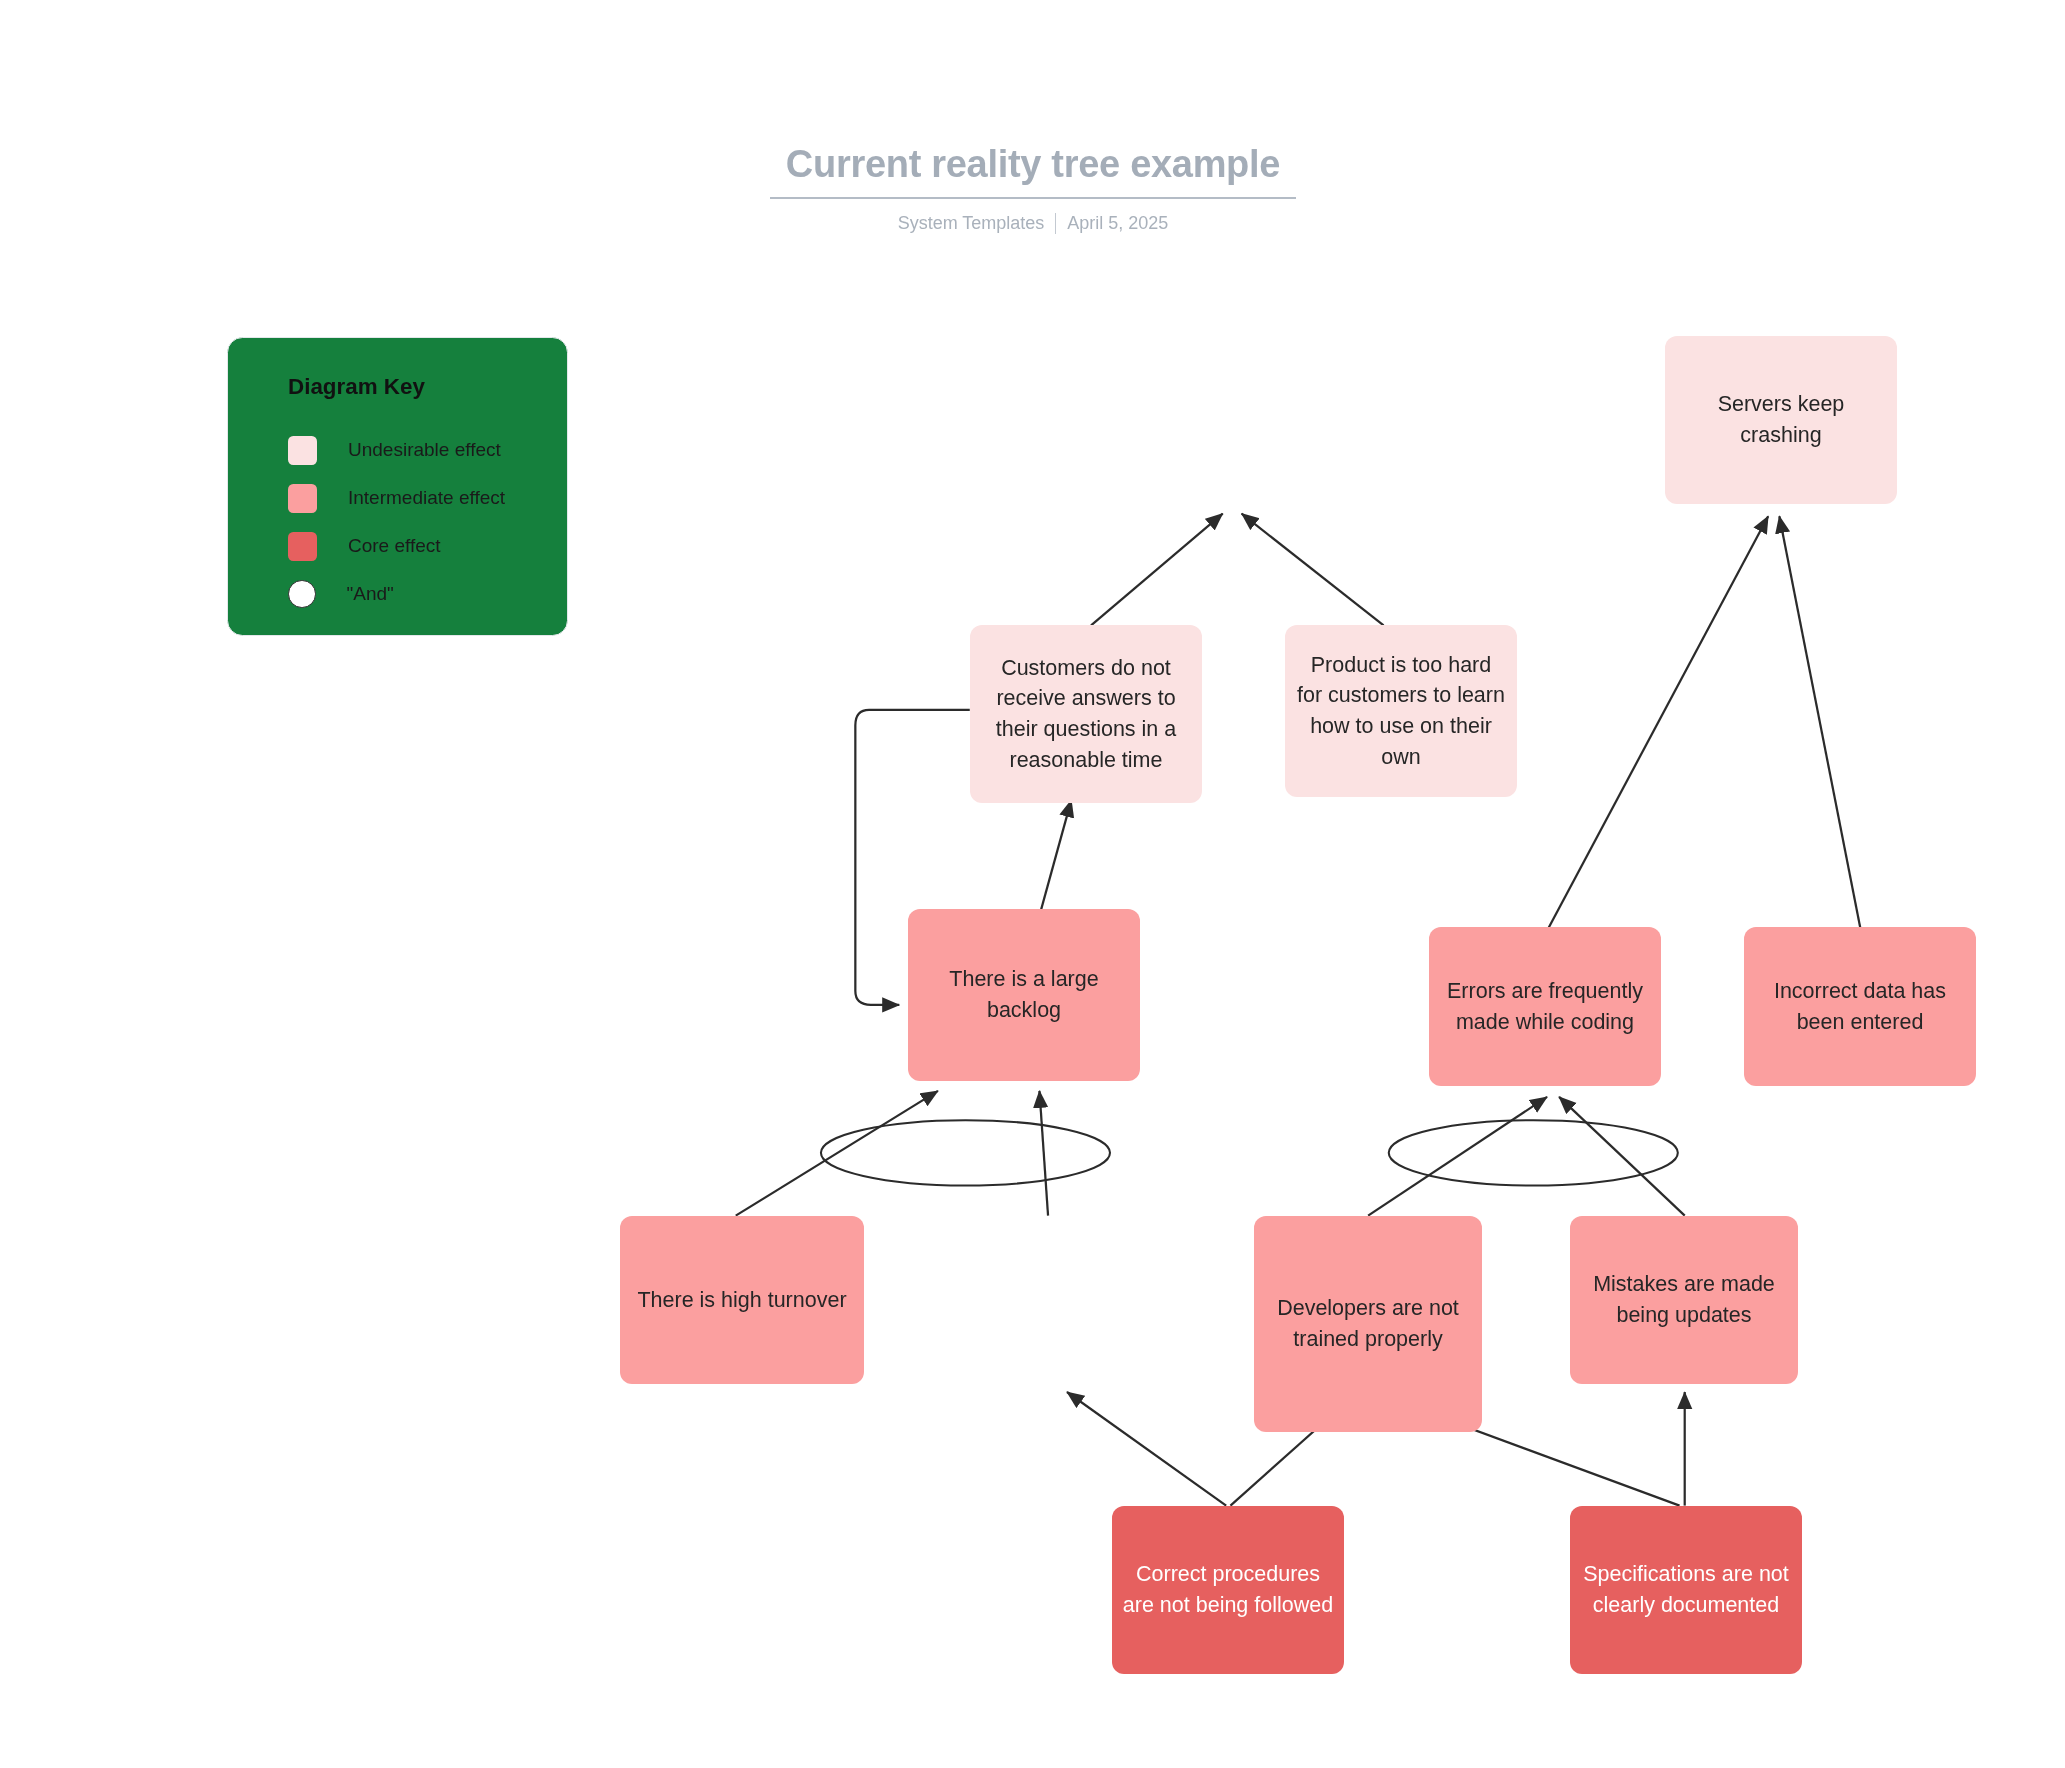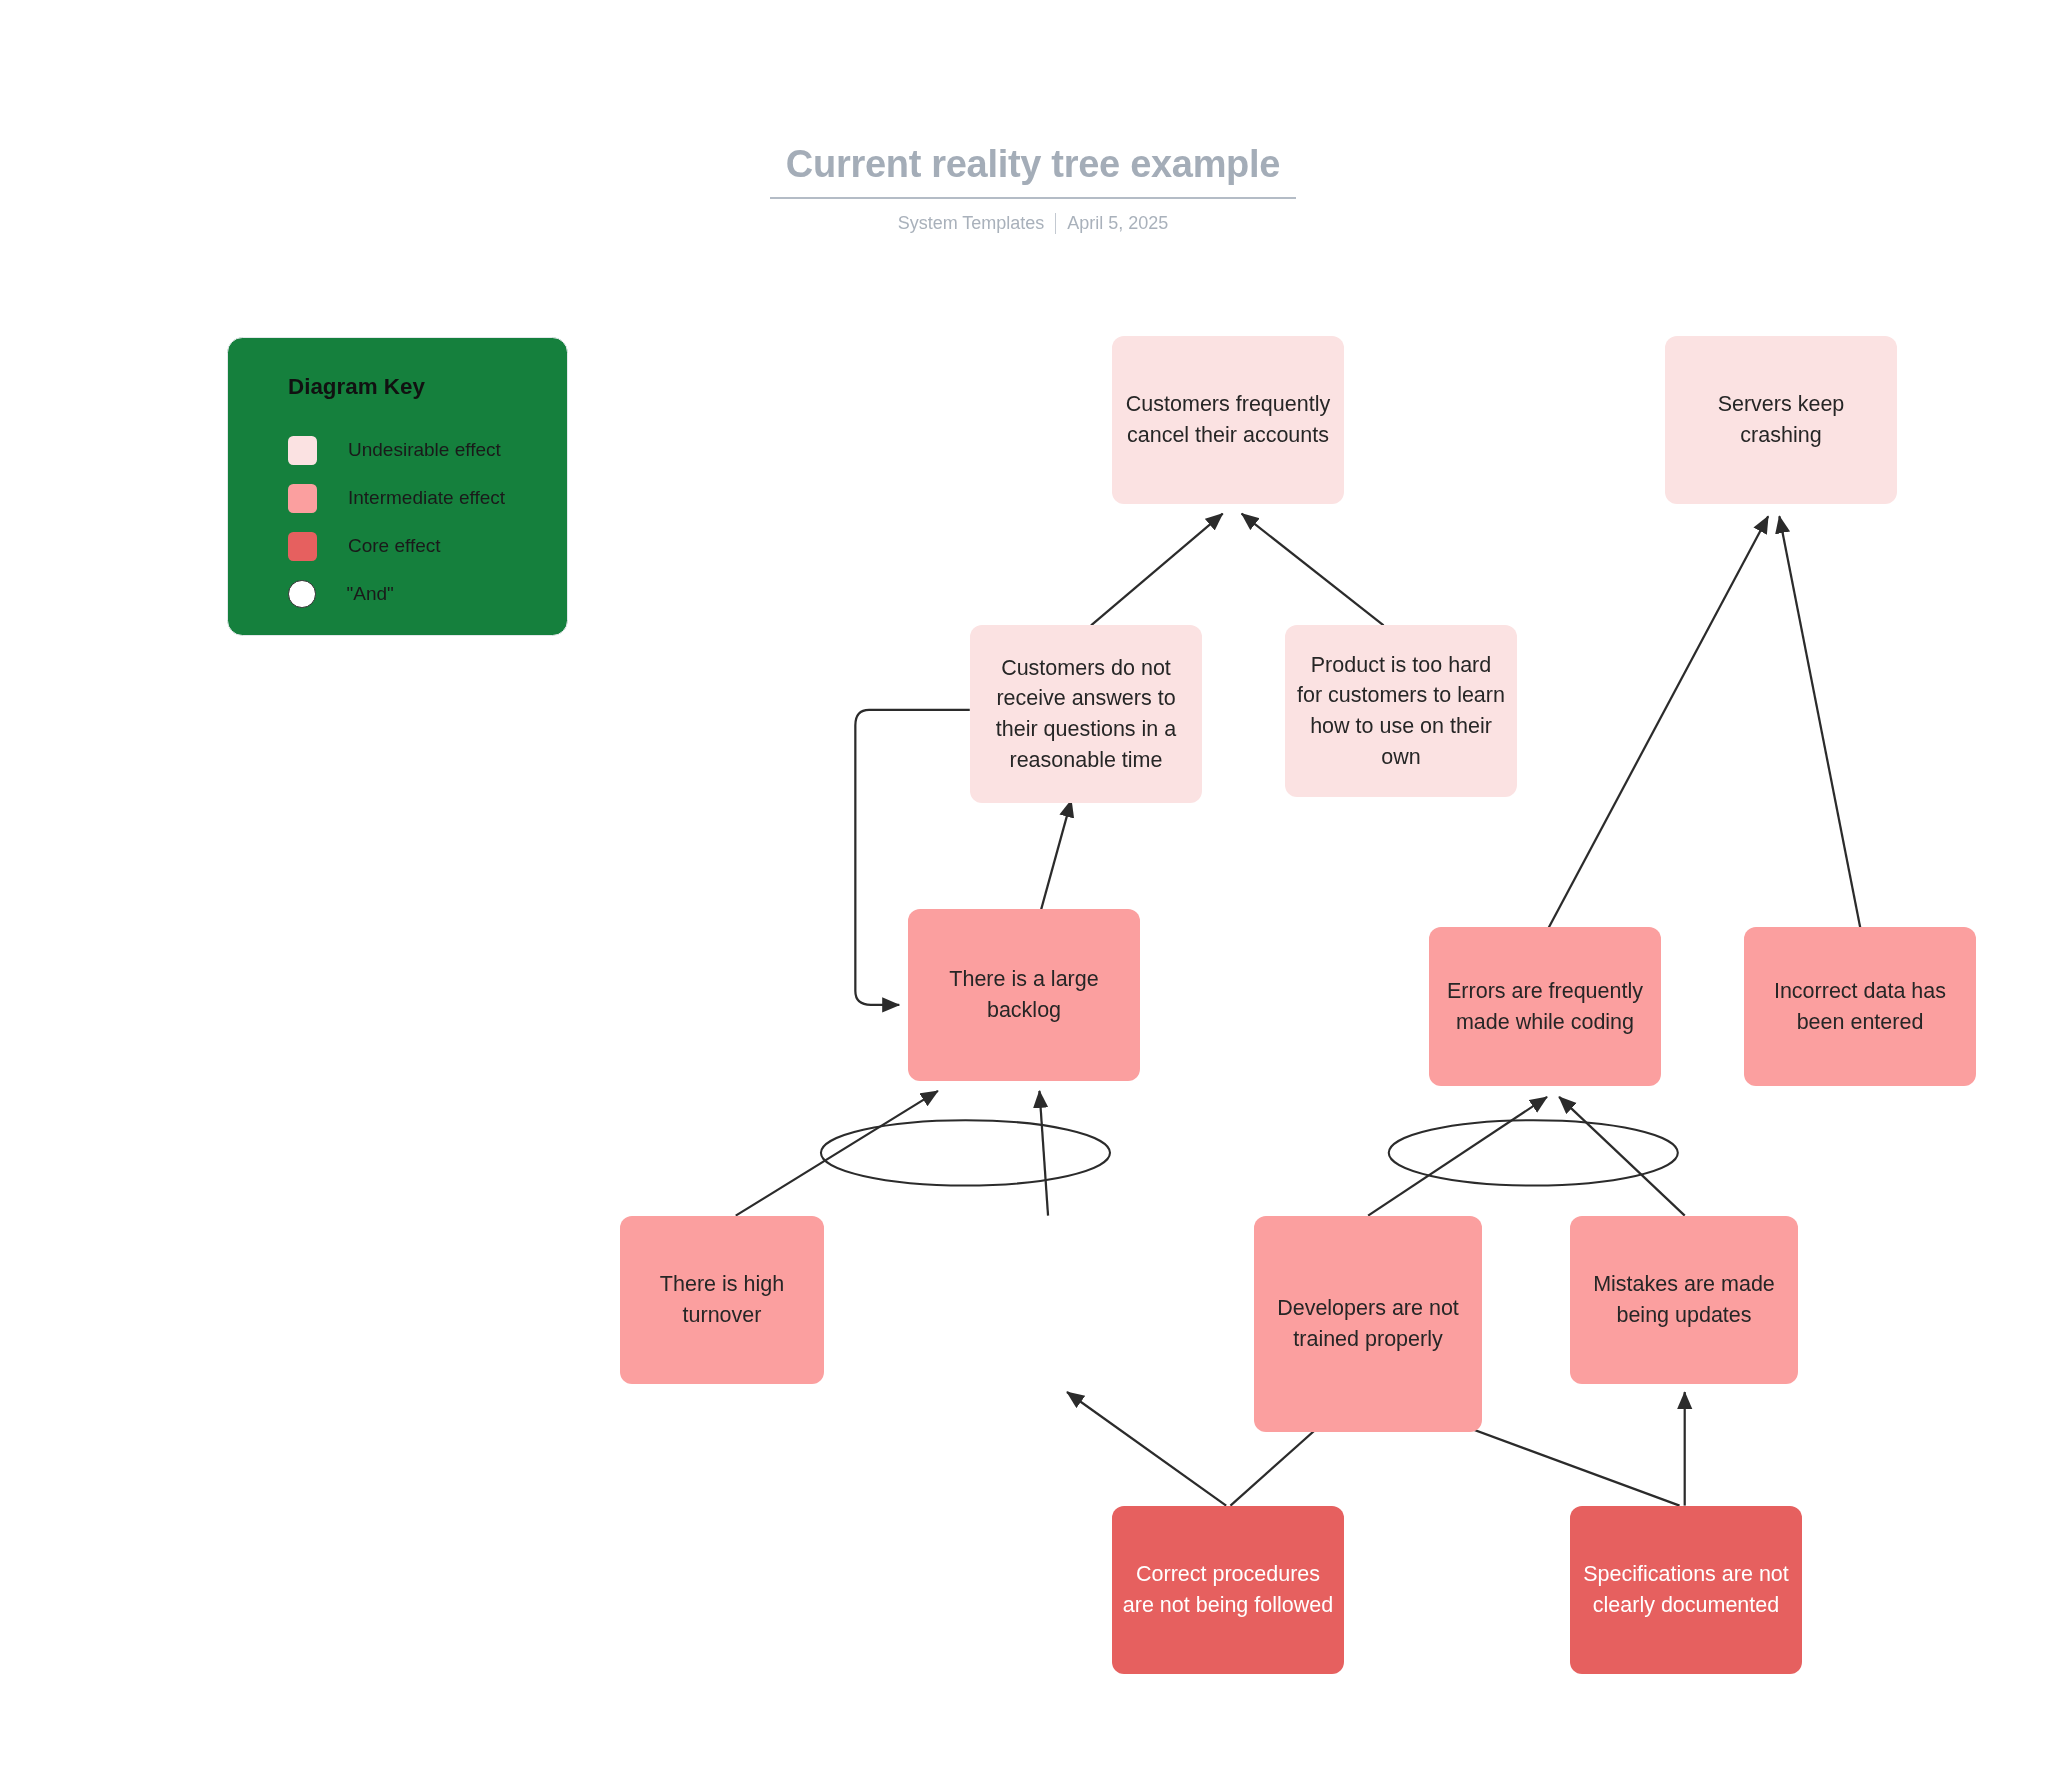--- a/index.html
+++ b/index.html
@@ -206,23 +206,20 @@
 
       <path d="M1127,825 L1010,825 Q994,825 994,843 L994,1152 Q994,1168 1012,1168 L1045,1168"></path>
     </g>
 
     <g fill="none" stroke="#2b2b2b" stroke-width="2.4">
       <ellipse cx="1122" cy="1340" rx="168" ry="38"></ellipse>
       <ellipse cx="1782" cy="1340" rx="168" ry="38"></ellipse>
     </g>
   </svg>
 
-  <div class="node ude" style="left:1112px; top:336px; width:232px; height:168px;">
-    <span>Customers frequently cancel their accounts</span>
-  </div>
 
   <div class="node ude" style="left:1665px; top:336px; width:232px; height:168px;">
     <span>Servers keep crashing</span>
   </div>
 
   <div class="node ude" style="left:970px; top:625px; width:232px; height:178px;">
     <span>Customers do not receive answers to their questions in a reasonable time</span>
   </div>
 
   <div class="node ude" style="left:1285px; top:625px; width:232px; height:172px;">
@@ -234,21 +231,21 @@
   </div>
 
   <div class="node ie" style="left:1429px; top:927px; width:232px; height:159px;">
     <span>Errors are frequently made while coding</span>
   </div>
 
   <div class="node ie" style="left:1744px; top:927px; width:232px; height:159px;">
     <span>Incorrect data has been entered</span>
   </div>
 
-  <div class="node ie" style="left:620px; top:1216px; width:204px; height:168px;">
+  <div class="node ie" style="left:620px; top:1216px; width:244px; height:168px;">
     <span>There is high turnover</span>
   </div>
 
 
   <div class="node ie" style="left:1254px; top:1216px; width:228px; height:216px;">
     <span>Developers are not trained properly</span>
   </div>
 
   <div class="node ie" style="left:1570px; top:1216px; width:228px; height:168px;">
     <span>Mistakes are made being updates</span>

